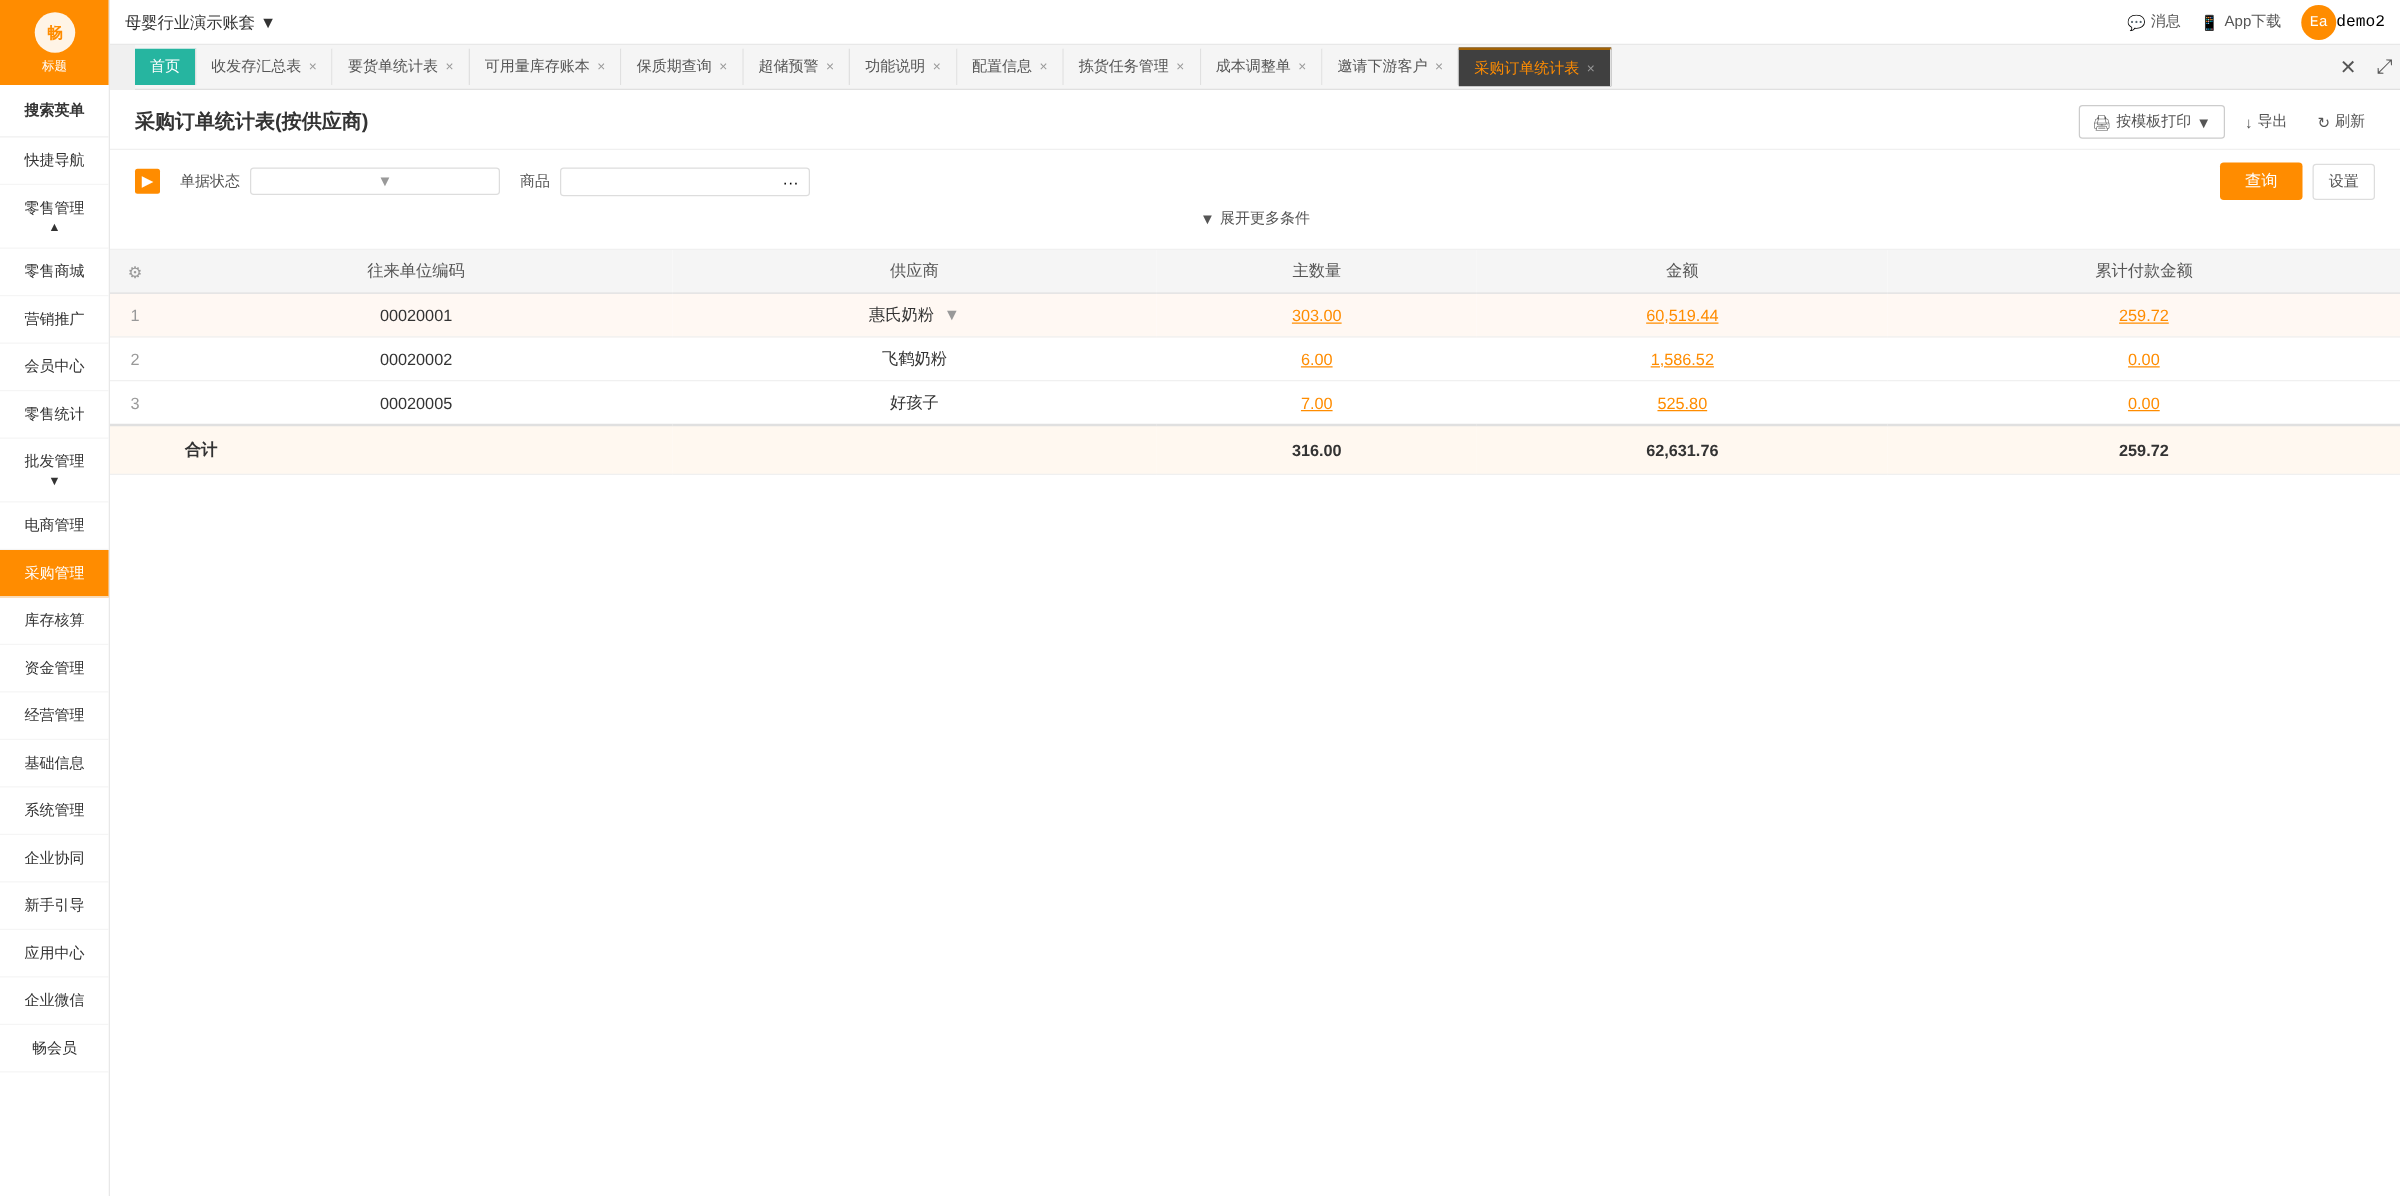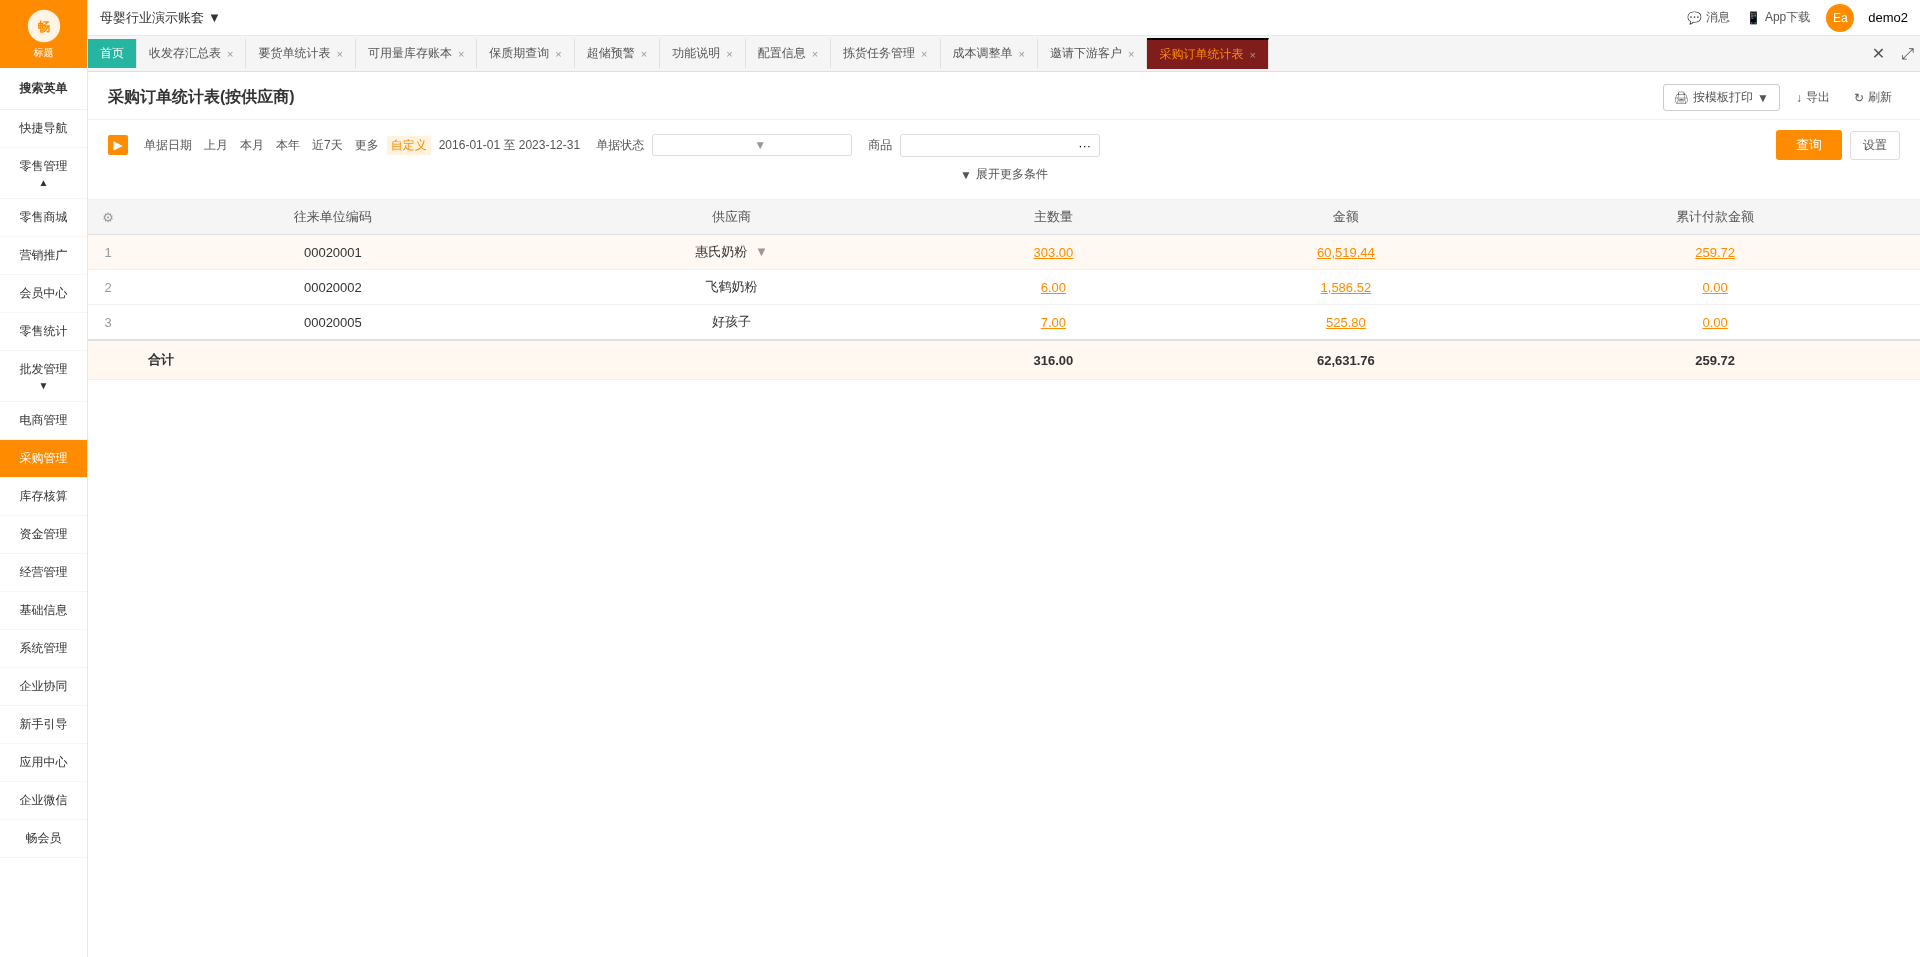--- a/index.html
+++ b/index.html
@@ -18,28 +18,28 @@
 
     
     .main { flex: 1; display: flex; flex-direction: column; height: 100%; overflow: hidden; }
 
     
     .topbar { background: #fff; border-bottom: 1px solid #e8e8e8; display: flex; align-items: center; padding: 0 12px; height: 36px; gap: 16px; justify-content: space-between; }
     .topbar-left { display: flex; align-items: center; gap: 8px; }
     .workspace-select { display: flex; align-items: center; gap: 4px; font-size: 13px; color: #333; cursor: pointer; }
     .topbar-right { display: flex; align-items: center; gap: 16px; }
     .topbar-msg, .topbar-app { display: flex; align-items: center; gap: 4px; font-size: 12px; color: #555; cursor: pointer; }
-    .topbar-user { display: flex; align-items: center; gap: 14px; cursor: pointer; }
+    .topbar-user { display: flex; align-items: center; gap: 0; cursor: pointer; font-family: Liberation Mono, monospace; }
     .user-avatar { width: 28px; height: 28px; border-radius: 50%; background: #ff8c00; display: flex; align-items: center; justify-content: center; color: #fff; font-size: 12px; }
 
     
-    .tabbar { background: #f5f5f5; display: flex; align-items: center; padding: 0 0; border-bottom: 1px solid #e0e0e0; min-height: 36px; overflow-x: auto; }
+    .tabbar { background: #f5f5f5; display: flex; align-items: center; padding: 0 0; border-bottom: 1px solid #e0e0e0; min-height: 36px; overflow-x: auto; margin-left: 20px; }
     .tabbar::-webkit-scrollbar { height: 0; }
     .tab { display: flex; align-items: center; gap: 4px; padding: 6px 12px; font-size: 12px; color: #555; cursor: pointer; white-space: nowrap; border-right: 1px solid #e0e0e0; background: #f5f5f5; }
-    .tab.active { background: #7f1d1d; color: #ff8c00; border-top: 2px solid #000000; align-items: center; }
+    .tab.active { background: #404040; color: #ff8c00; border-top: 2px solid #a16207; align-items: center; }
     .tab.home { background: #26b5a0; color: #fff; }
     .tab .tab-close { color: #999; font-size: 11px; margin-left: 2px; }
     .tabbar-actions { margin-left: auto; display: flex; align-items: center; gap: 4px; }
     .tabbar-btn { background: none; border: none; cursor: pointer; font-size: 16px; color: #555; padding: 2px 6px; }
 
     
     .page-content { flex: 1; background: #fff; overflow-y: auto; padding: 0; }
     .page-header { padding: 12px 20px 8px; border-bottom: 1px solid #f0f0f0; display: flex; align-items: center; justify-content: space-between; }
     .page-title { font-size: 16px; font-weight: bold; color: #333; }
     .page-actions { display: flex; align-items: center; gap: 8px; }
@@ -276,32 +276,20 @@
         </button>
       </div>
     </div>
 
     <div class="filter-area">
       <div class="filter-row">
         <button class="filter-toggle">
           <span>▶</span>
         </button>
 
-        <div class="filter-group">
-          <span class="filter-label">单据日期</span>
-          <div class="date-shortcuts">
-            <span class="date-btn">上月</span>
-            <span class="date-btn">本月</span>
-            <span class="date-btn">本年</span>
-            <span class="date-btn">近7天</span>
-            <span class="date-btn">更多</span>
-            <span class="date-custom">自定义</span>
-          </div>
-          <span class="date-range">2016-01-01 至 2023-12-31</span>
-        </div>
 
         <div class="filter-group">
           <span class="filter-label">单据状态</span>
           <div class="filter-select">
             <span></span>
             <span>▼</span>
           </div>
         </div>
 
         <div class="filter-group">

